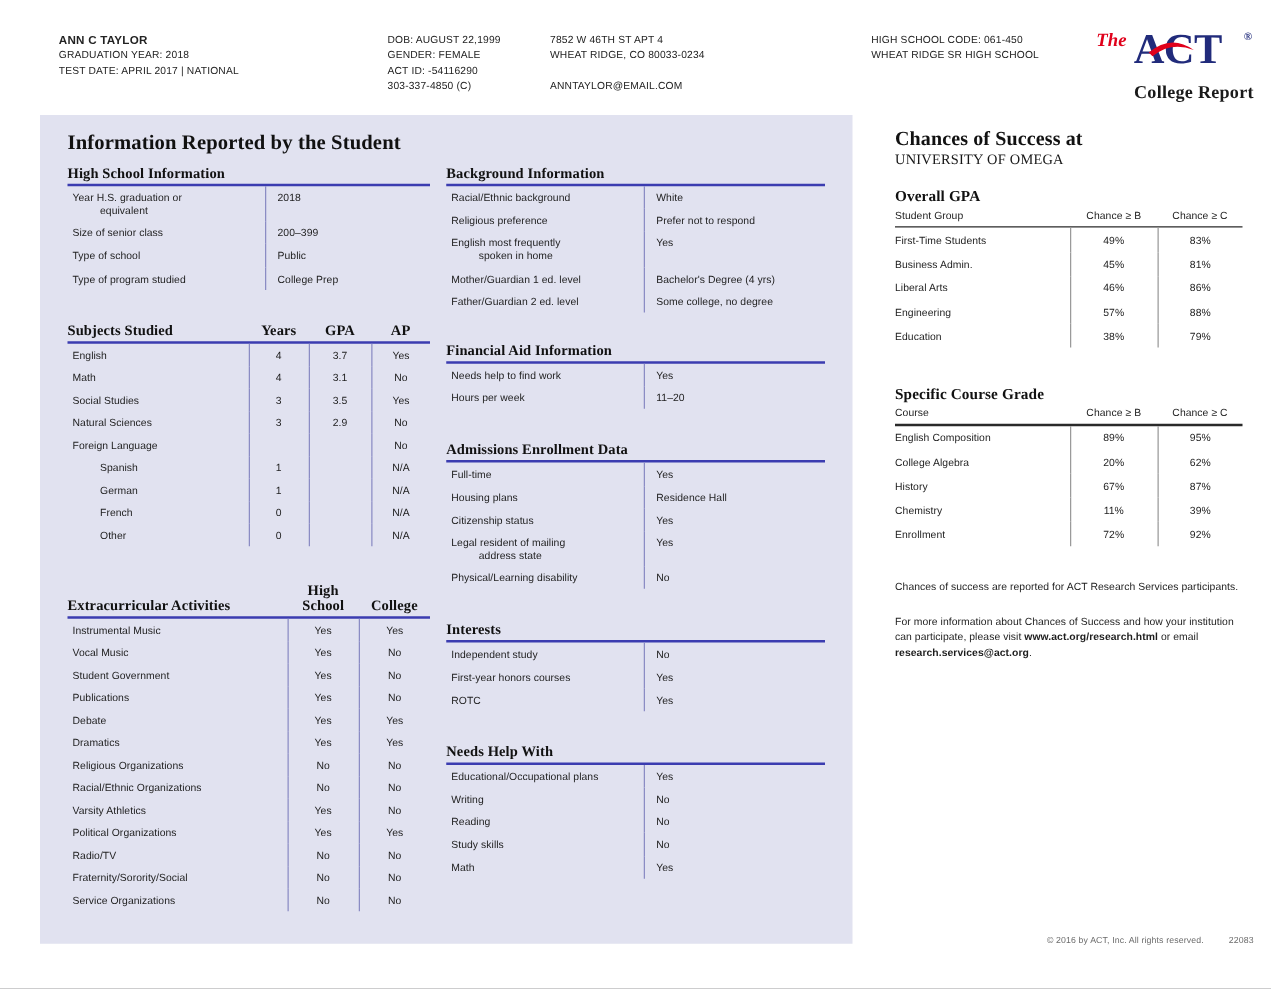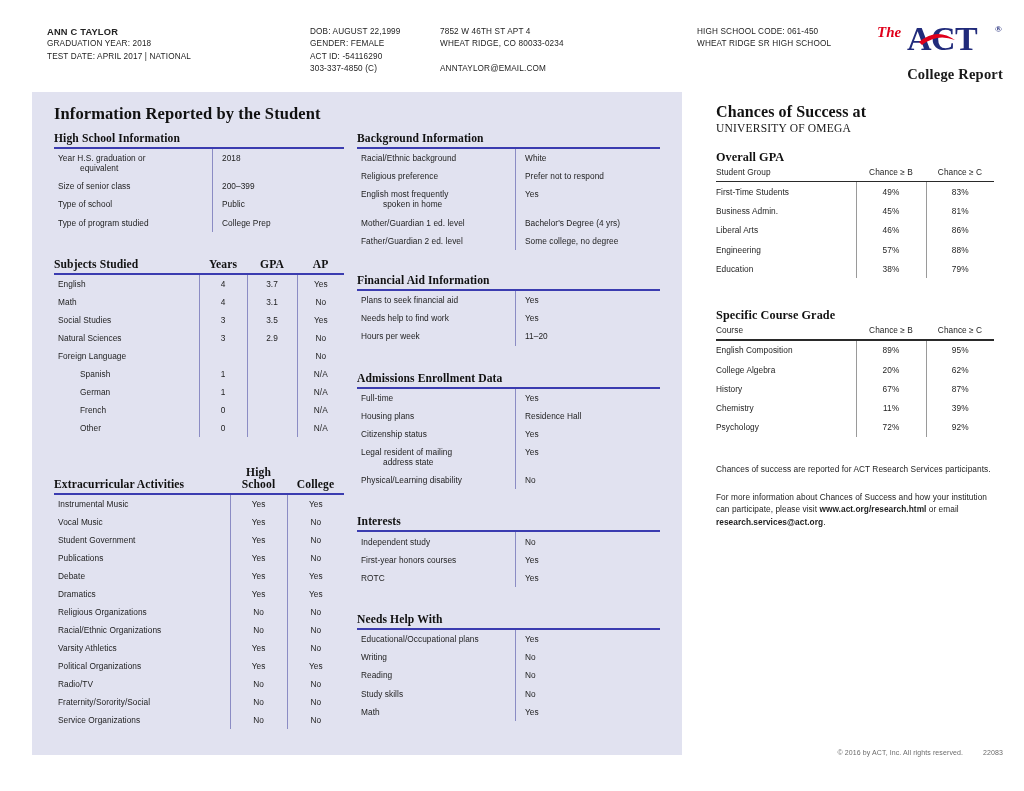--- a/index.html
+++ b/index.html
@@ -557,24 +557,20 @@
       </div>
 
       <div class="sp-24"></div>
 
       <div class="sect">
         <div class="sect-h">Financial Aid Information</div>
         <div class="rule-blue"></div>
         <table class="kv">
           <tbody>
             <tr>
-              <td class="k">Plans to seek financial aid</td>
-              <td class="v">Yes</td>
-            </tr>
-            <tr>
               <td class="k">Needs help to find work</td>
               <td class="v">Yes</td>
             </tr>
             <tr>
               <td class="k">Hours per week</td>
               <td class="v">11–20</td>
             </tr>
           </tbody>
         </table>
       </div>
@@ -759,21 +755,21 @@
             <td class="lead">History</td>
             <td class="cell">67%</td>
             <td class="cell">87%</td>
           </tr>
           <tr>
             <td class="lead">Chemistry</td>
             <td class="cell">11%</td>
             <td class="cell">39%</td>
           </tr>
           <tr>
-            <td class="lead">Psychology</td>
+            <td class="lead">Enrollment</td>
             <td class="cell">72%</td>
             <td class="cell">92%</td>
           </tr>
         </tbody>
       </table>
     </div>
 
     <div class="sp-26"></div>
 
     <div class="r-note">Chances of success are reported for ACT Research Services participants.</div>

